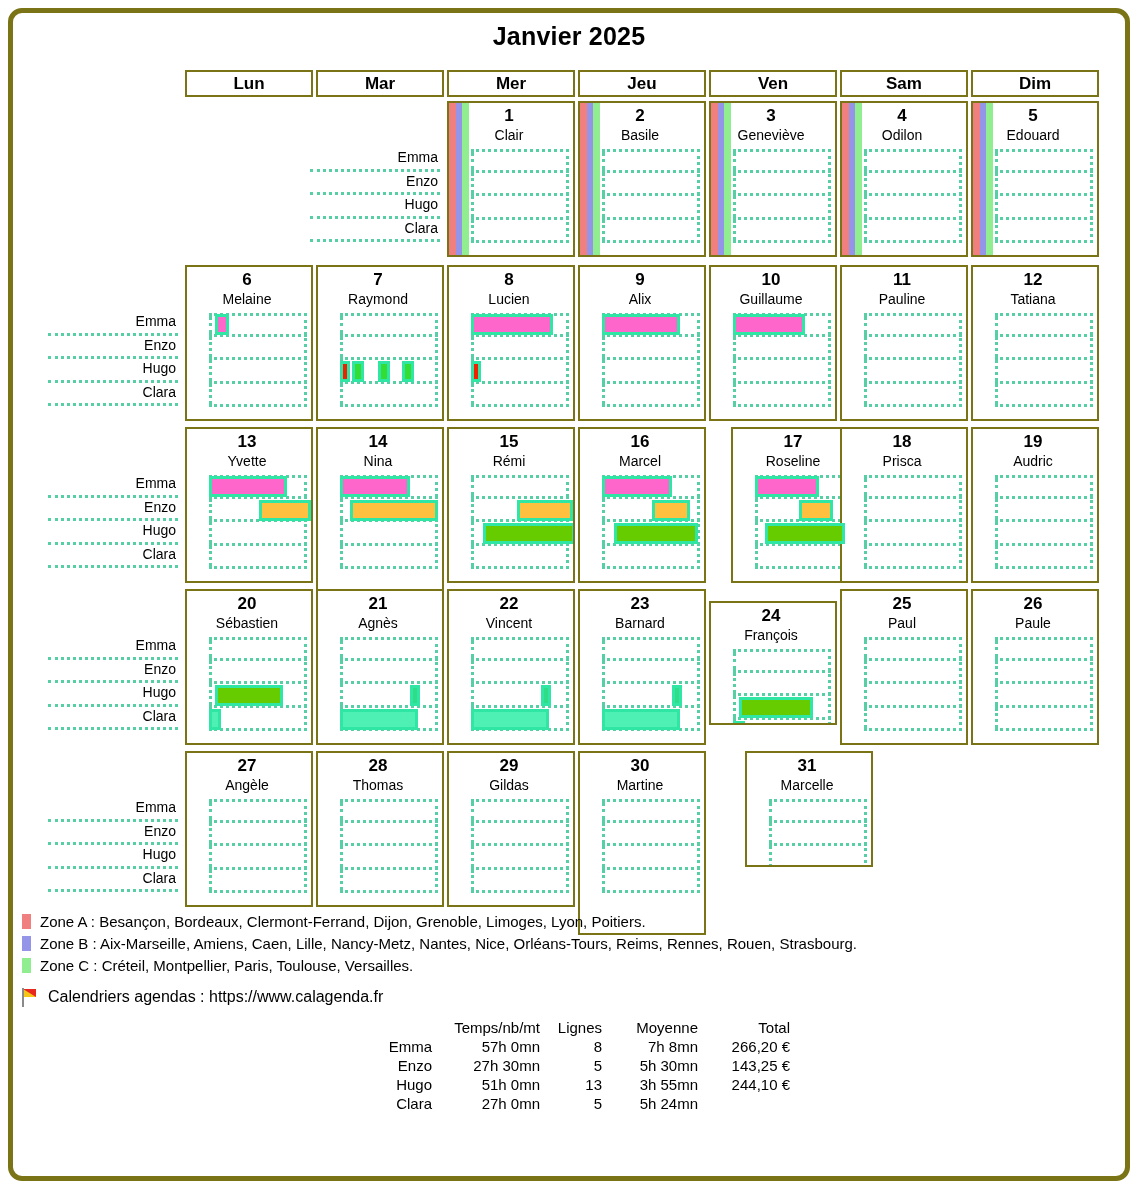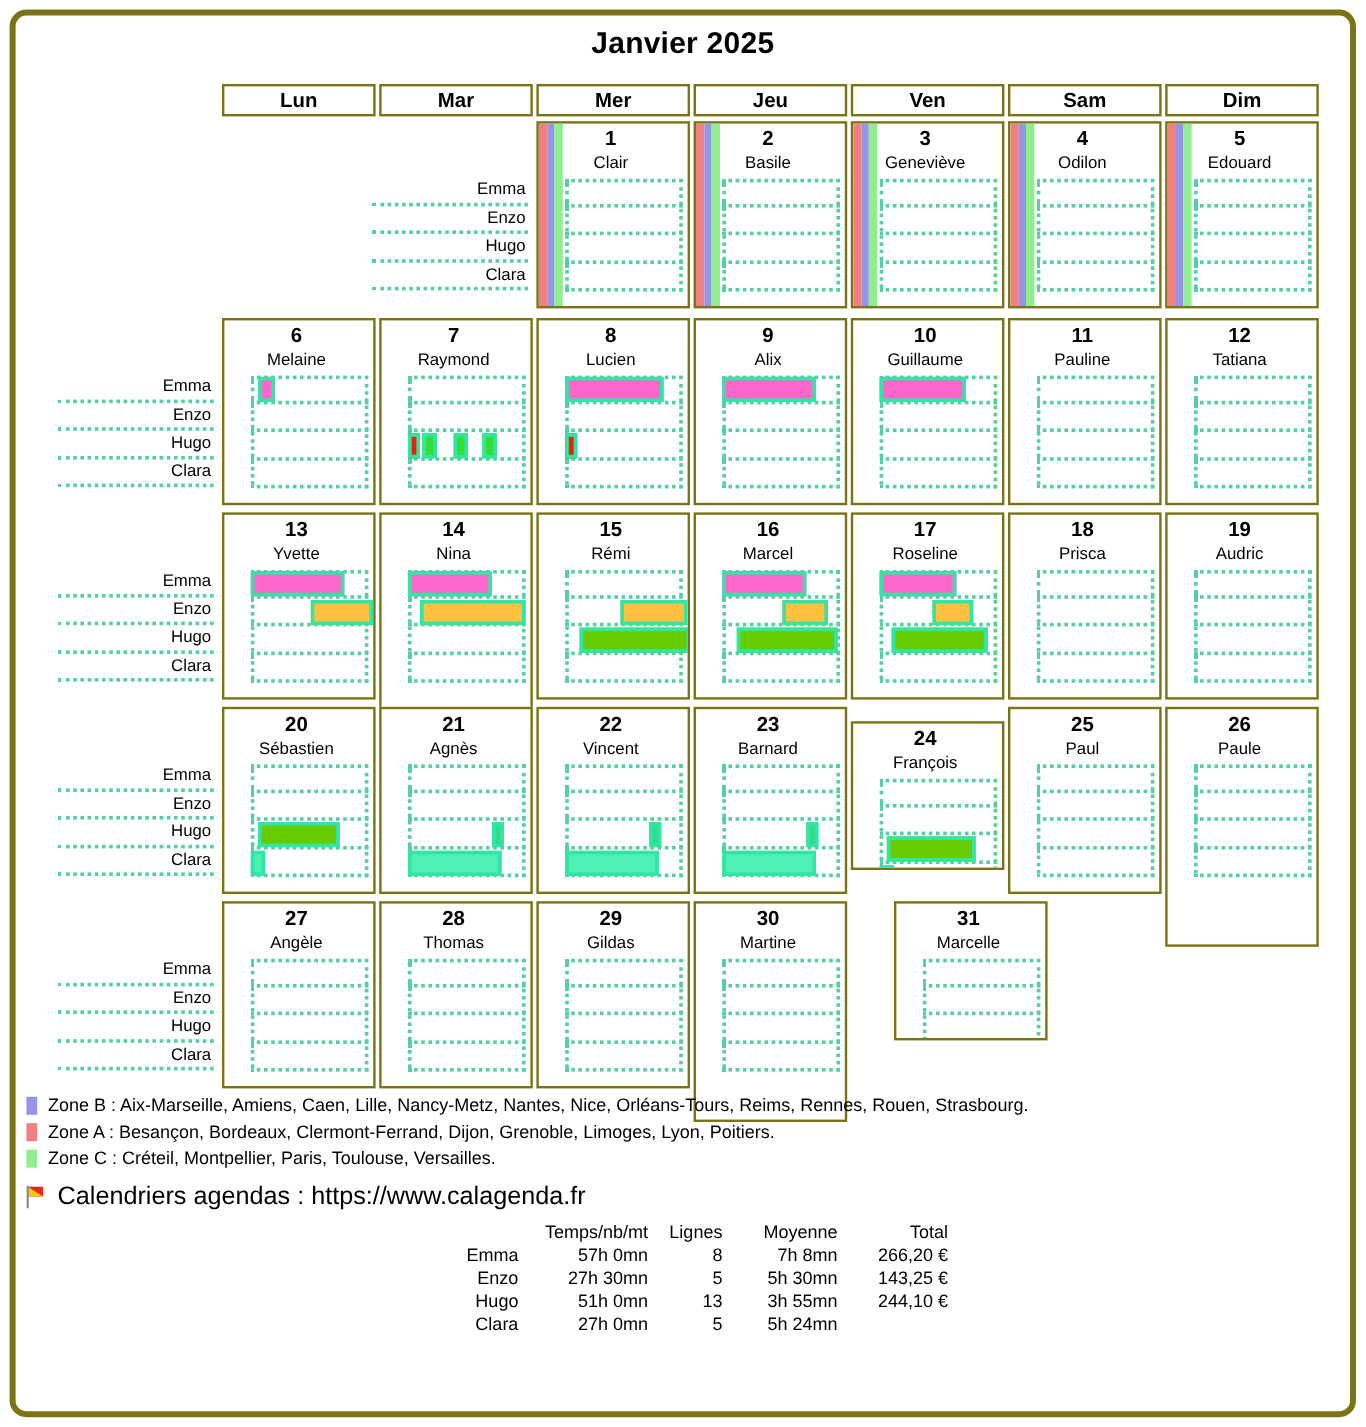--- a/index.html
+++ b/index.html
@@ -148,21 +148,21 @@
     font-size: 15px;
   }
   .legend-chip {
     width: 9px; height: 15px;
     margin-right: 9px;
     flex: none;
   }
   #logo-row {
     display: flex; align-items: center;
     height: 30px; margin-top: 6px;
-    font-size: 21px;
+    font-size: 16px;
   }
   .logo-mark {
     position: relative;
     width: 16px; height: 19px;
     margin-right: 10px;
     flex: none;
   }
 
   
   #summary {
@@ -429,21 +429,21 @@
         <div class="lanes rightedge">
           <div class="lane first"></div>
           <div class="lane"></div>
           <div class="lane"></div>
           <div class="lane"></div>
           <div class="bar" style="left: 0px; width: 70px; top: 1px; background: rgb(255, 102, 204);"></div>
           <div class="bar" style="left: 50px; width: 38px; top: 24.5px; background: rgb(255, 192, 64);"></div>
           <div class="bar" style="left: 12px; width: 84px; top: 48px; background: rgb(102, 204, 0);"></div>
         </div>
       </div>
-      <div class="cell" style="left: 709px; top: 0px; height: 156px;">
+      <div class="cell" style="left: 731px; top: 0px; height: 156px;">
         <div class="daynum">17</div>
         <div class="saint">Roseline</div>
         <div class="lanes rightedge">
           <div class="lane first"></div>
           <div class="lane"></div>
           <div class="lane"></div>
           <div class="lane"></div>
           <div class="bar" style="left: 0px; width: 64px; top: 1px; background: rgb(255, 102, 204);"></div>
           <div class="bar" style="left: 44px; width: 34px; top: 24.5px; background: rgb(255, 192, 64);"></div>
           <div class="bar" style="left: 10px; width: 80px; top: 48px; background: rgb(102, 204, 0);"></div>
@@ -540,21 +540,21 @@
       <div class="cell" style="left: 840px; top: 0px; height: 156px;">
         <div class="daynum">25</div>
         <div class="saint">Paul</div>
         <div class="lanes rightedge">
           <div class="lane first"></div>
           <div class="lane"></div>
           <div class="lane"></div>
           <div class="lane"></div>
         </div>
       </div>
-      <div class="cell" style="left: 971px; top: 0px; height: 200px; padding-left: 32px;">
+      <div class="cell" style="left: 971px; top: 0px; height: 156px; padding-left: 32px;">
         <div class="daynum">26</div>
         <div class="saint">Paule</div>
         <div class="lanes rightedge">
           <div class="lane first"></div>
           <div class="lane"></div>
           <div class="lane"></div>
           <div class="lane"></div>
         </div>
       </div>
     </div>
@@ -614,26 +614,26 @@
           <div class="lane"></div>
           <div class="lane"></div>
         </div>
       </div>
     </div>
   </div>
 
 <div id="legend">
   <div id="legend-rows">
       <div class="legend-row">
+        <span class="legend-chip" style="background: rgb(240, 128, 128);"></span>
+        <span>Zone A : Besançon, Bordeaux, Clermont-Ferrand, Dijon, Grenoble, Limoges, Lyon, Poitiers.</span>
+      </div>
+      <div class="legend-row">
         <span class="legend-chip" style="background: rgb(148, 148, 232);"></span>
         <span>Zone B : Aix-Marseille, Amiens, Caen, Lille, Nancy-Metz, Nantes, Nice, Orléans-Tours, Reims, Rennes, Rouen, Strasbourg.</span>
-      </div>
-      <div class="legend-row">
-        <span class="legend-chip" style="background: rgb(240, 128, 128);"></span>
-        <span>Zone A : Besançon, Bordeaux, Clermont-Ferrand, Dijon, Grenoble, Limoges, Lyon, Poitiers.</span>
       </div>
       <div class="legend-row">
         <span class="legend-chip" style="background: rgb(144, 238, 144);"></span>
         <span>Zone C : Créteil, Montpellier, Paris, Toulouse, Versailles.</span>
       </div>
     </div>
   <div id="logo-row">
     <span class="logo-mark">
       <svg width="16" height="19" viewBox="0 0 16 19">
         <path d="M1 1 L14 1 L14 9 L1 9 Z" fill="#e8281e"></path>

